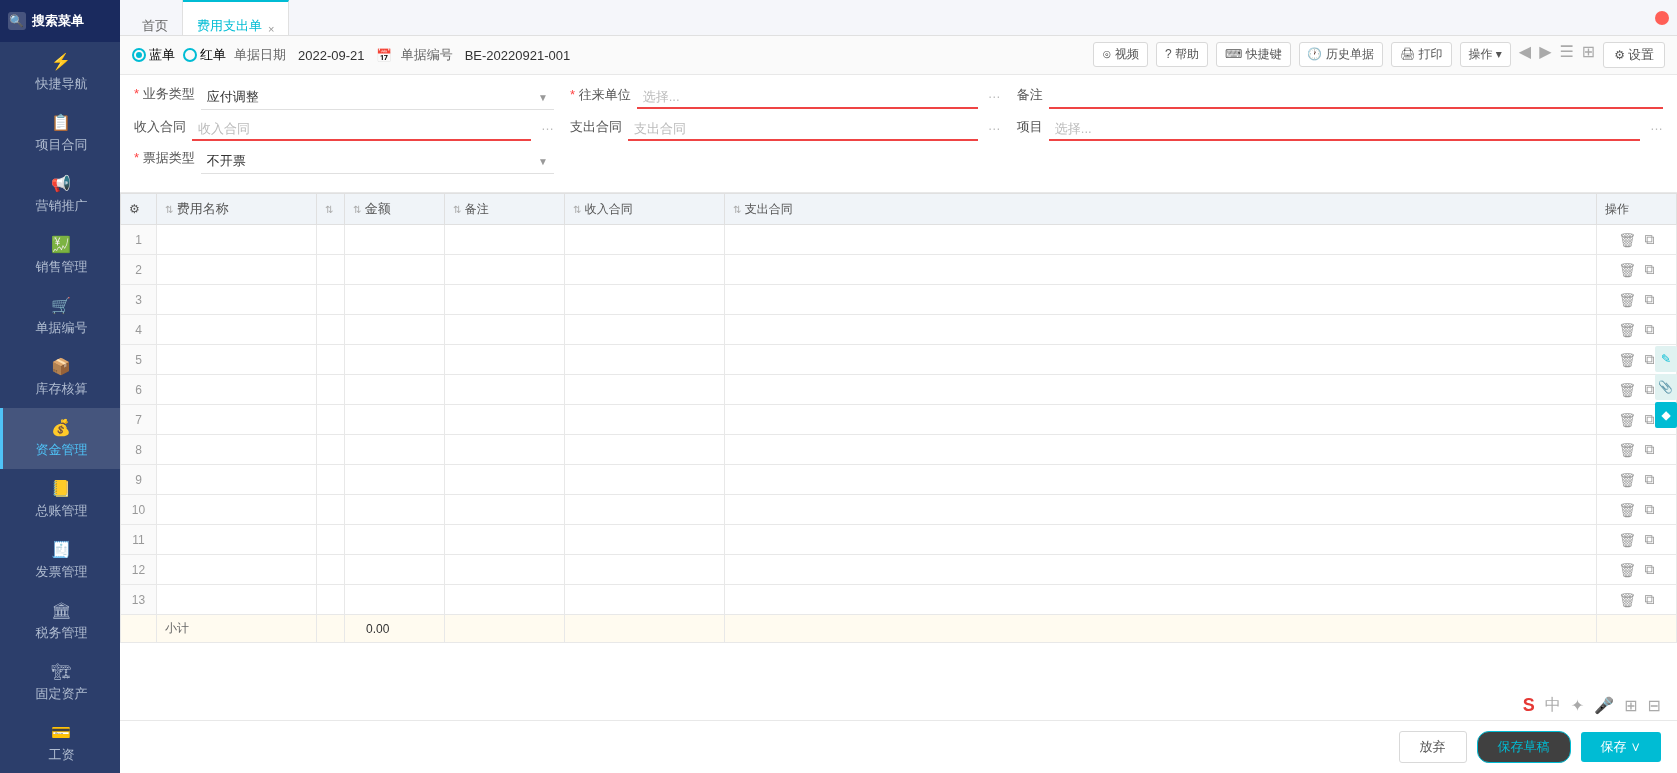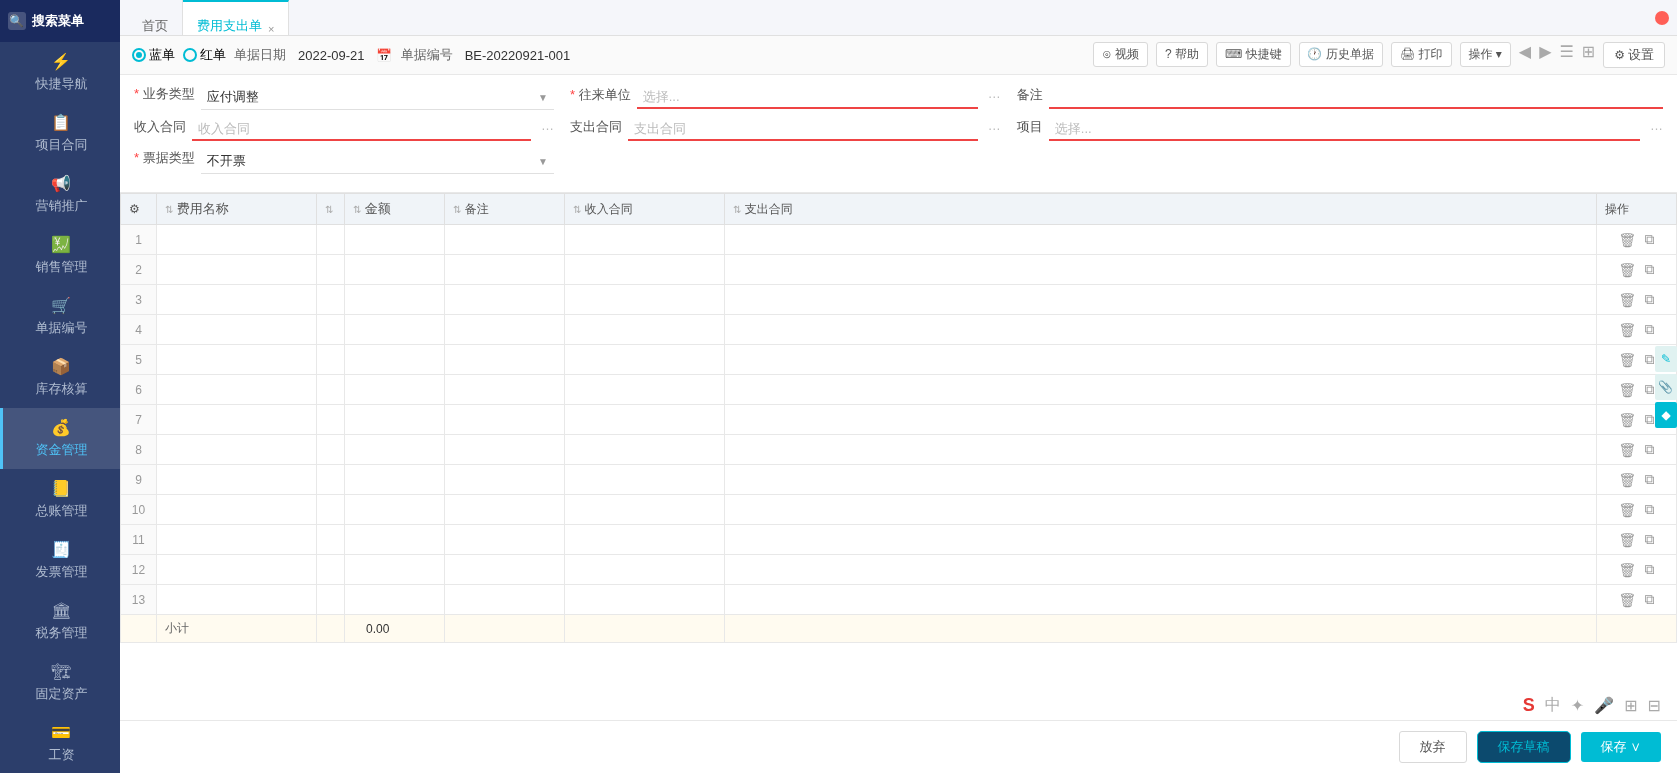--- a/index.html
+++ b/index.html
@@ -216,22 +216,22 @@
       padding: 6px 20px;
       border: 1px solid #d9d9d9;
       border-radius: 3px;
       background: #fff;
       color: #555;
       cursor: pointer;
     }
     .btn-draft {
       padding: 6px 20px;
       border: 1px solid #00bcd4;
-      border-radius: 5px;
-      background: #0c4a6e;
+      border-radius: 12px;
+      background: #404040;
       color: #00bcd4;
       cursor: pointer;
     }
     .btn-save {
       padding: 6px 20px;
       border: none;
       border-radius: 3px;
       background: #00bcd4;
       color: #fff;
       cursor: pointer;

